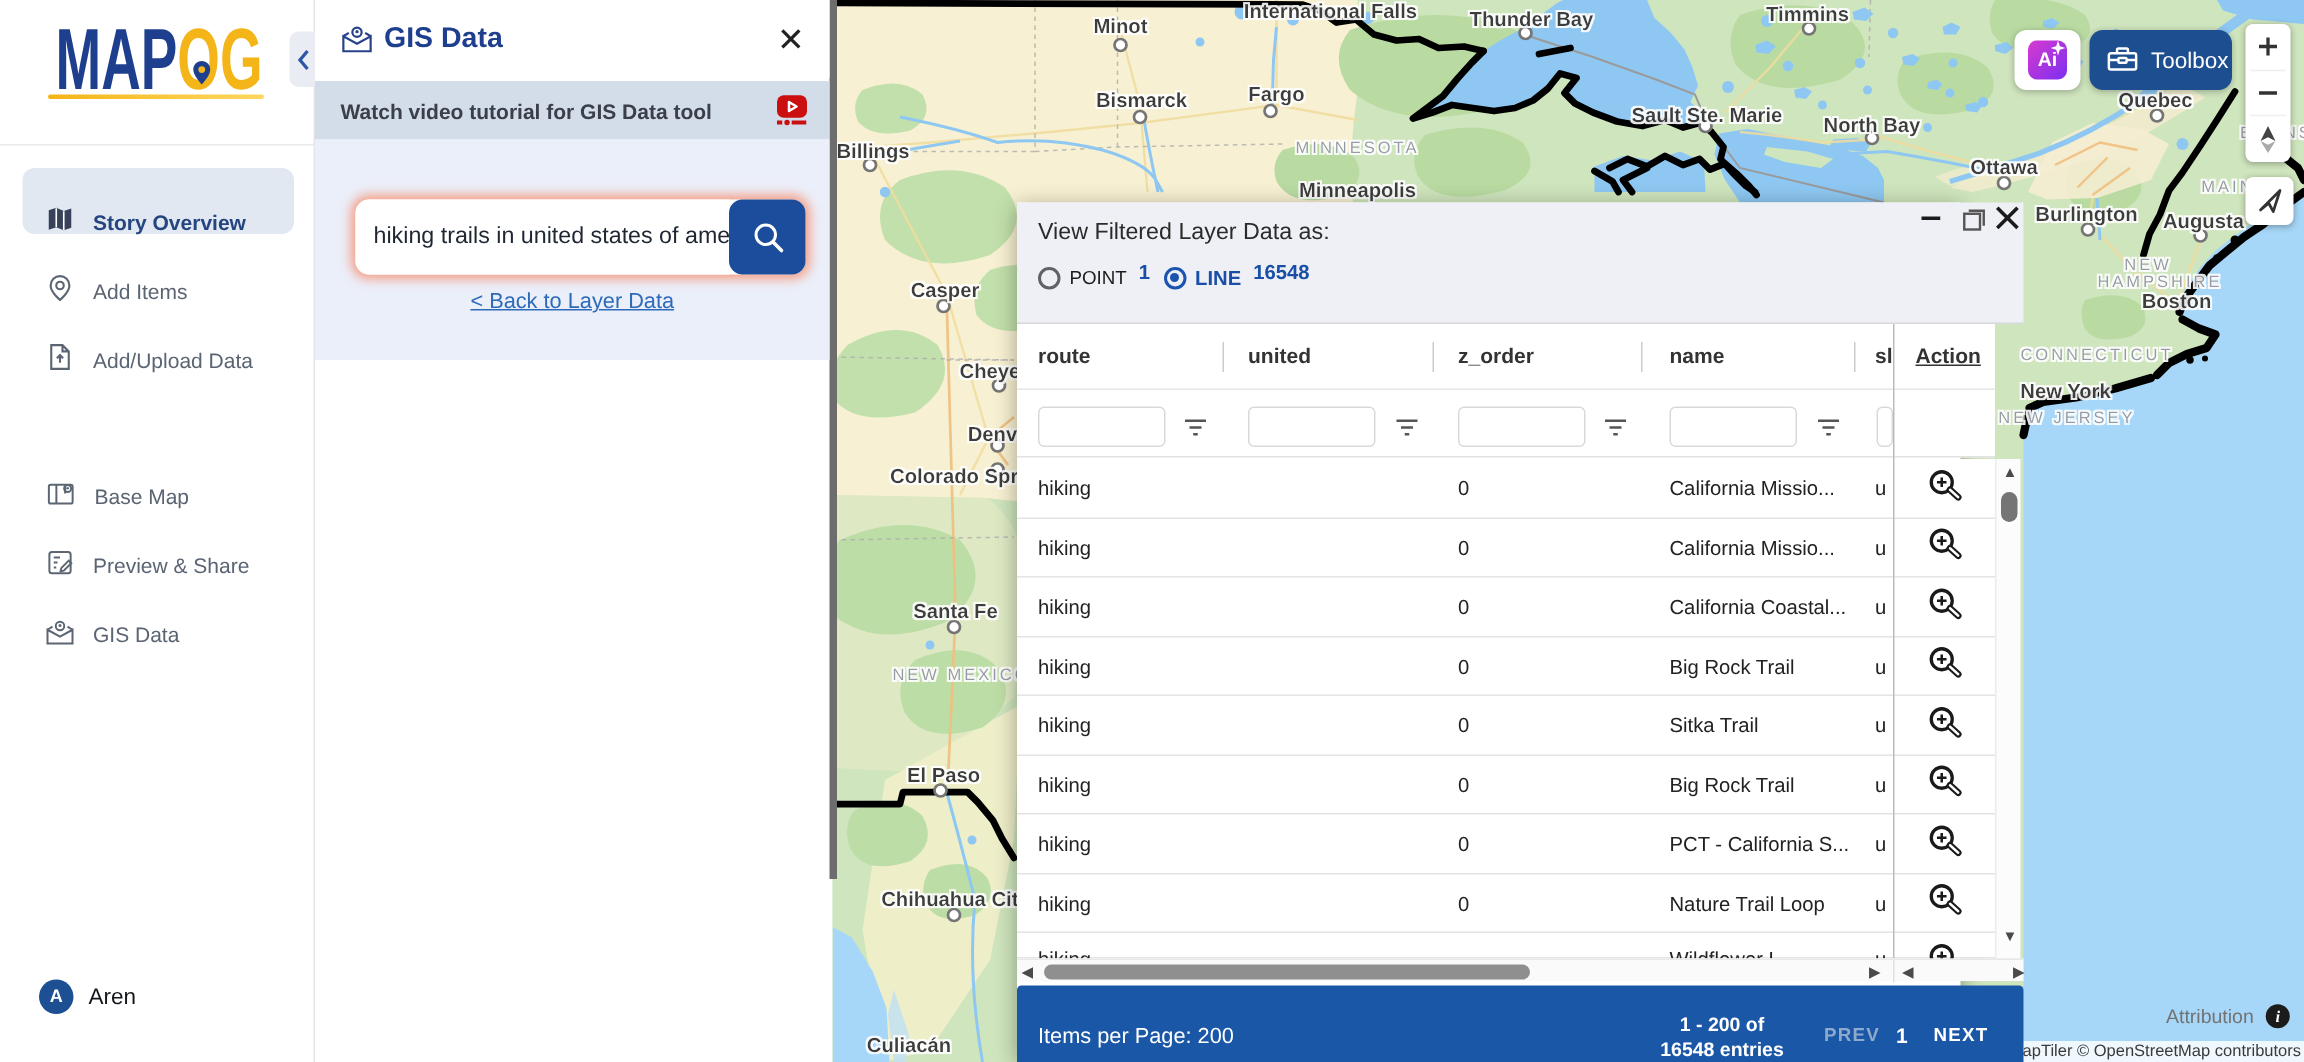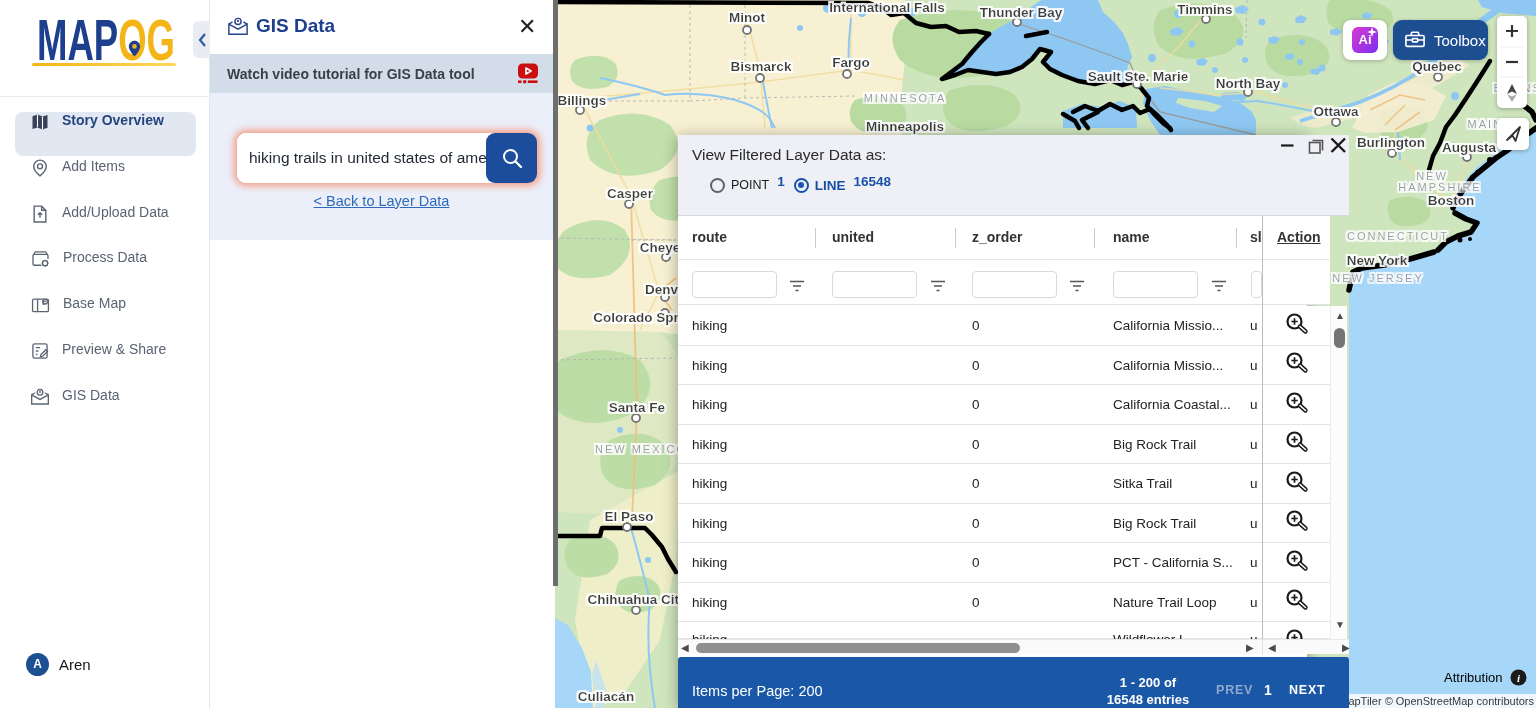--- a/index.html
+++ b/index.html
@@ -7,21 +7,21 @@
 #app { position:relative; width:1536px; height:708px; background:#fff; }
 #map { position:absolute; left:555px; top:0; width:981px; height:708px; overflow:hidden; background:#cee5bc; }
 #vstrip { position:absolute; left:552px; top:0; width:6px; height:586px; background:#6d6d6d; z-index:5; }
 
 #sidebar { position:absolute; left:0; top:0; width:210px; height:708px; background:#fff; border-right:1px solid #e3e5e9; z-index:8;padding-left:47px; }
 #logo { position:absolute; left:0; top:0; width:210px; height:97px; border-bottom:1px solid #e8e9ec; }
 #logotxt { position:absolute; left:37px; top:6px; font-size:58px; font-weight:bold; letter-spacing:0px; color:#1e3f8e; transform:scaleX(0.63); transform-origin:left top; }
 #logotxt .y { color:#f3b518; }
 #logoline { position:absolute; left:32px; top:63px; width:144px; height:2.5px; background:linear-gradient(90deg,#f3b518,#ffd75e); border-radius:2px; }
 #collapse { position:absolute; left:193px; top:21px; width:17px; height:37px; background:#e9ecf3; border-radius:6px 0 0 6px; color:#3558a8; font-size:14px; font-weight:bold; display:flex; align-items:center; justify-content:center; }
-.mitem { position:absolute; left:15px; width:181px; height:44px; display:flex; align-items:flex-start; color:#5a6472; font-size:14px; }
+.mitem { position:absolute; left:15px; width:181px; height:44px; display:flex; align-items:flex-end; color:#5a6472; font-size:14px; }
 .mitem svg { margin-left:15px; margin-right:12px; flex:none; }
 .mitem.active { background:#e2e8f2; border-radius:8px; color:#24457f; font-weight:bold; }
 #notif { position:absolute; left:0; top:594px; width:210px; height:44px; display:flex; align-items:center; font-size:15px; font-weight:bold; color:#1b2430; }
 
 #user { position:absolute; left:0; top:642px; width:210px; height:44px; display:flex; align-items:center; font-size:15px; color:#14181d; }
 #avatar { margin-left:26px; margin-right:10px; width:23px; height:23px; border-radius:50%; background:#1d4f93; color:#fff; font-size:12px; font-weight:bold; display:flex; align-items:center; justify-content:center; }
 
 #panel2 { position:absolute; left:210px; top:0; width:343px; height:708px; background:#fff; z-index:7; }
 #p2head { position:absolute; left:0; top:0; width:343px; height:52px; background:#fff; }
 #p2title { position:absolute; left:46px; top:15px; font-size:19px; font-weight:bold; color:#1e3f8e; }
@@ -31,21 +31,21 @@
 #p2search { position:absolute; left:0; top:93px; width:343px; height:147px; background:#ebeffa; }
 #searchwrap { position:absolute; left:27px; top:40px; width:300px; height:50px; border-radius:9px; box-shadow:0 0 7px 3px rgba(250,115,70,.65); background:#fff; }
 #searchinput { position:absolute; left:0; top:0; width:249px; height:50px; background:#fff; border-radius:9px 0 0 9px; font-size:15.5px; color:#1f2733; line-height:50px; padding-left:12px; white-space:nowrap; overflow:hidden; }
 #searchbtn { position:absolute; left:249px; top:0; width:51px; height:50px; background:#1c4d9c; border-radius:9px; display:flex; align-items:center; justify-content:center; }
 #backlink { position:absolute; left:0; top:100px; width:343px; text-align:center; font-size:14.5px; color:#2d6ab9; text-decoration:underline; }
 
 #fpanel { position:absolute; left:678px; top:135px; width:629px; height:573px; background:#fff; box-shadow:0 2px 14px rgba(0,0,0,.35); z-index:6; }
 #fphead { position:absolute; left:0; top:0; width:671px; height:81px; background:#eef0f5; border-bottom:1px solid #d8d8d8; }
 #fptitle { position:absolute; left:14px; top:11px; font-size:15.5px; color:#2b2b2b; }
 
-#radios { position:absolute; left:32px; top:42px; height:16px; display:flex; align-items:center; font-size:12.5px; color:#1b1b1b; }
+#radios { position:absolute; left:14px; top:42px; height:16px; display:flex; align-items:center; font-size:12.5px; color:#1b1b1b; }
 .rc { width:15px; height:15px; border:2px solid #5f6368; border-radius:50%; margin-right:6px; }
 .rc.sel { border-color:#1a53b0; position:relative; }
 .rc.sel:after { content:""; position:absolute; left:2.5px; top:2.5px; width:6px; height:6px; border-radius:50%; background:#1a53b0; }
 .bluev { color:#1a4fa8; font-weight:bold; font-size:13.5px; position:relative; top:-4px; }
 
 #thead { position:absolute; left:0; top:81px; width:652px; height:44px; background:#fff; font-size:14px; font-weight:bold; color:#333; border-bottom:1px solid #e6e6e6; }
 .hcell { position:absolute; top:13px; }
 .hsep { position:absolute; top:12px; width:1px; height:20px; background:#ccc; }
 #tfilter { position:absolute; left:0; top:125px; width:652px; height:45px; background:#fff; border-bottom:1px solid #e2e2e2; }
 .finput { position:absolute; top:11px; width:85px; height:27px; background:#fff; border:1px solid #d9d9d9; border-radius:4px; }
@@ -67,21 +67,21 @@
 #ipp { position:absolute; left:14px; top:26px; font-size:14.5px; }
 #entries { position:absolute; left:400px; top:17px; width:140px; text-align:center; font-size:13px; font-weight:bold; line-height:17px; }
 #pager { position:absolute; left:0; top:26px; font-size:12.5px; font-weight:bold; letter-spacing:.8px; }
 #pager .dim { color:#8fa9cc; }
 
 #aibtn { position:absolute; left:788px; top:20px; width:44px; height:40px; background:#fff; border-radius:8px; box-shadow:0 1px 4px rgba(0,0,0,.25); }
 #aibox { position:absolute; left:9px; top:7px; overflow:visible; width:26px; height:26px; border-radius:6px; background:linear-gradient(135deg,#d83ad0,#7b2ff0); color:#fff; font-size:13px; font-weight:bold; text-align:center; line-height:26px; }
 #toolbox { position:absolute; left:838px; top:20px; width:95px; height:40px; background:#1d4e90; border-radius:9px; box-shadow:0 1px 4px rgba(0,0,0,.25); color:#fff; font-size:15px; display:flex; align-items:center; }
 #zoomcol { position:absolute; left:942px; top:16px; width:30px; height:92px; background:#fff; border-radius:5px; box-shadow:0 1px 4px rgba(0,0,0,.3); }
 #navbtn { position:absolute; left:942px; top:118px; width:32px; height:32px; background:#fff; border-radius:5px; box-shadow:0 1px 4px rgba(0,0,0,.3); }
-#attrib { position:absolute; left:889px; top:669px; font-size:13px; color:#000000; }
+#attrib { position:absolute; left:889px; top:669px; font-size:13px; color:#737373; }
 #attribbar { position:absolute; left:791px; top:694px; width:190px; height:14px; background:rgba(255,255,255,.82); font-size:11px; color:#3a3a3a; line-height:14px; overflow:hidden; }
 #attribbar span { position:absolute; right:2px; top:0; white-space:nowrap; }
 </style>
 </head>
 <body>
 <div id="app">
   <div id="map">
     <svg width="981" height="708" viewBox="555 0 981 708" style="position:absolute;left:0;top:0;">
 <defs>
   <filter id="halo" x="-20%" y="-20%" width="140%" height="140%">
@@ -606,28 +606,20 @@
         </svg>
         <span>Add Items</span>
       </div>
 <div class="mitem" style="top:204px;">
         <svg width="20" height="20" viewBox="0 0 24 24" fill="none" stroke="#5c6673" stroke-width="1.7">
           <path d="M14,2.5 L5,2.5 L5,21.5 L19,21.5 L19,7.5 Z M14,2.5 L14,7.5 L19,7.5"></path>
           <path d="M12,16.5 L12,10.5 M9.5,13 L12,10.5 L14.5,13"></path>
         </svg>
         <span>Add/Upload Data</span>
       </div>
-<div class="mitem" style="top:249px;">
-        <svg width="21" height="20" viewBox="0 0 24 24" fill="none" stroke="#5c6673" stroke-width="1.6">
-          <path d="M3,8 L3,18 Q3,19.5 4.5,19.5 L13,19.5 M3,8 Q3,6.5 4.5,6.5 L19.5,6.5 Q21,6.5 21,8 L21,12 M3,8 L5,4.5 Q5.5,3.5 6.8,3.5 L17.2,3.5 Q18.5,3.5 19,4.5 L21,8"></path>
-          <circle cx="17.5" cy="17" r="3"></circle>
-          <path d="M17.5,12.8 L17.5,14 M17.5,20 L17.5,21.2 M13.3,17 L14.5,17 M20.5,17 L21.7,17 M14.5,14 L15.4,14.9 M19.6,19.1 L20.5,20 M20.5,14 L19.6,14.9 M15.4,19.1 L14.5,20"></path>
-        </svg>
-        <span>Process Data</span>
-      </div>
 <div class="mitem" style="top:295px;">
         <svg width="21" height="20" viewBox="0 0 24 24" fill="none" stroke="#5c6673" stroke-width="1.6">
           <rect x="2.5" y="5" width="19" height="15" rx="1.5"></rect>
           <path d="M8.5,5 L8.5,20 M15.5,5 L15.5,12"></path>
           <circle cx="17.5" cy="8" r="2.8"></circle>
           <circle cx="17.5" cy="7.7" r="1" fill="#5c6673" stroke="none"></circle>
         </svg>
         <span>Base Map</span>
       </div>
 <div class="mitem" style="top:341px;">

